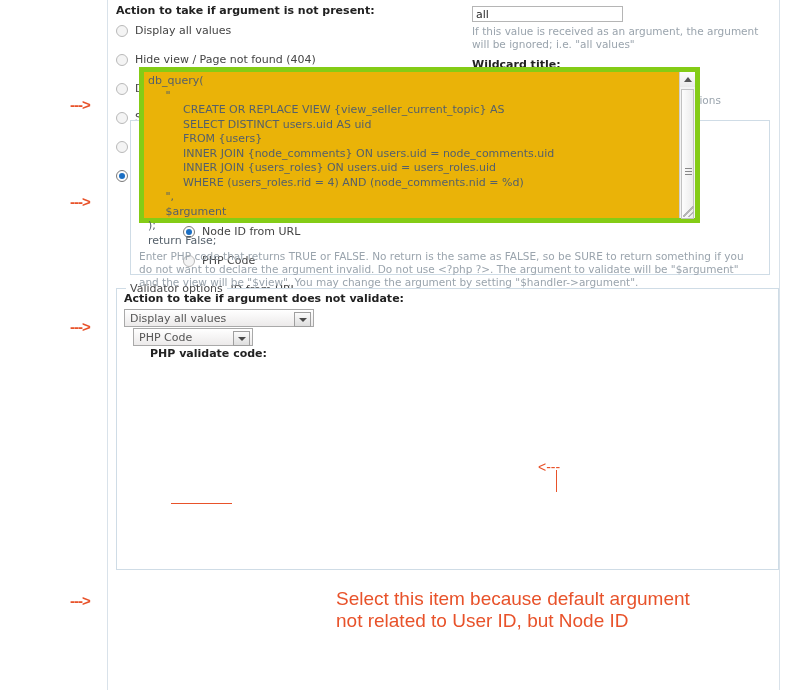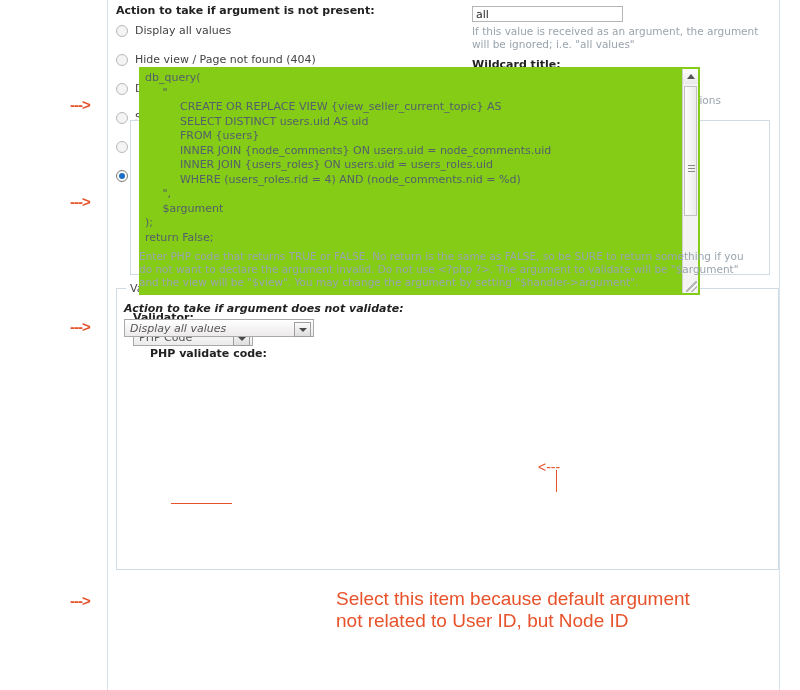--- a/index.html
+++ b/index.html
@@ -63,22 +63,22 @@
   }
 
   
   .fset{position:absolute;border:1px solid #cfdce6;background:#fff;box-sizing:border-box;}
   .fset > .legend{
     position:absolute;top:-7px;left:9px;background:#fff;padding:0 4px;
     font-size:11px;color:#4a4a4a;
   }
 
   
-  #code-wrap{position:absolute;left:139px;top:355px;width:561px;height:228px;
-    border:2px solid #84cc16;background:#84cc16;box-sizing:border-box;}
+  #code-wrap{position:absolute;left:139px;top:355px;width:561px;height:156px;
+    border:5px solid #84cc16;background:#eab308;box-sizing:border-box;}
   #code-text{
     position:absolute;left:4px;top:2px;width:530px;
     font-family:"DejaVu Sans","Liberation Sans",sans-serif;
     font-size:11px;line-height:14.5px;color:#55606a;white-space:pre;
   }
   #code-scroll{position:absolute;right:0;top:0;width:16px;height:100%;
     background:#f3f3f3;border-left:1px solid #cfcfcf;box-sizing:border-box;}
   #code-scroll .sb-up{position:absolute;left:0;top:0;width:15px;height:15px;
     background:linear-gradient(#fdfdfd,#e9e9e9);display:flex;align-items:center;justify-content:center;}
   #code-scroll .sb-up:after{content:"";border-left:4px solid transparent;border-right:4px solid transparent;border-bottom:5px solid #555;}
@@ -214,21 +214,21 @@
         <div class="sb-up"></div>
         <div class="sb-thumb">
           <div class="sb-grip"></div>
         </div>
       </div>
       <div id="resize-grip"></div>
     </div>
 
     <div style="position:absolute;left:31px;top:250px;width:620px;" class="desc">Enter PHP code that returns TRUE or FALSE. No return is the same as FALSE, so be SURE to return something if you do not want to declare the argument invalid. Do not use &lt;?php ?&gt;. The argument to validate will be "$argument" and the view will be "$view". You may change the argument by setting "$handler-&gt;argument".</div>
 
-    <div style="position:absolute;left:16px;top:302px;font-style:italic;">
+    <div style="position:absolute;left:16px;top:292px;">
       <div class="lbl-strong">Action to take if argument does not validate:</div>
       <div class="sel" style="width:190px;margin-top:3px;">
         <span>Display all values</span>
         <span class="arrowbox"></span>
       </div>
     </div>
 
 
   </div>
 

